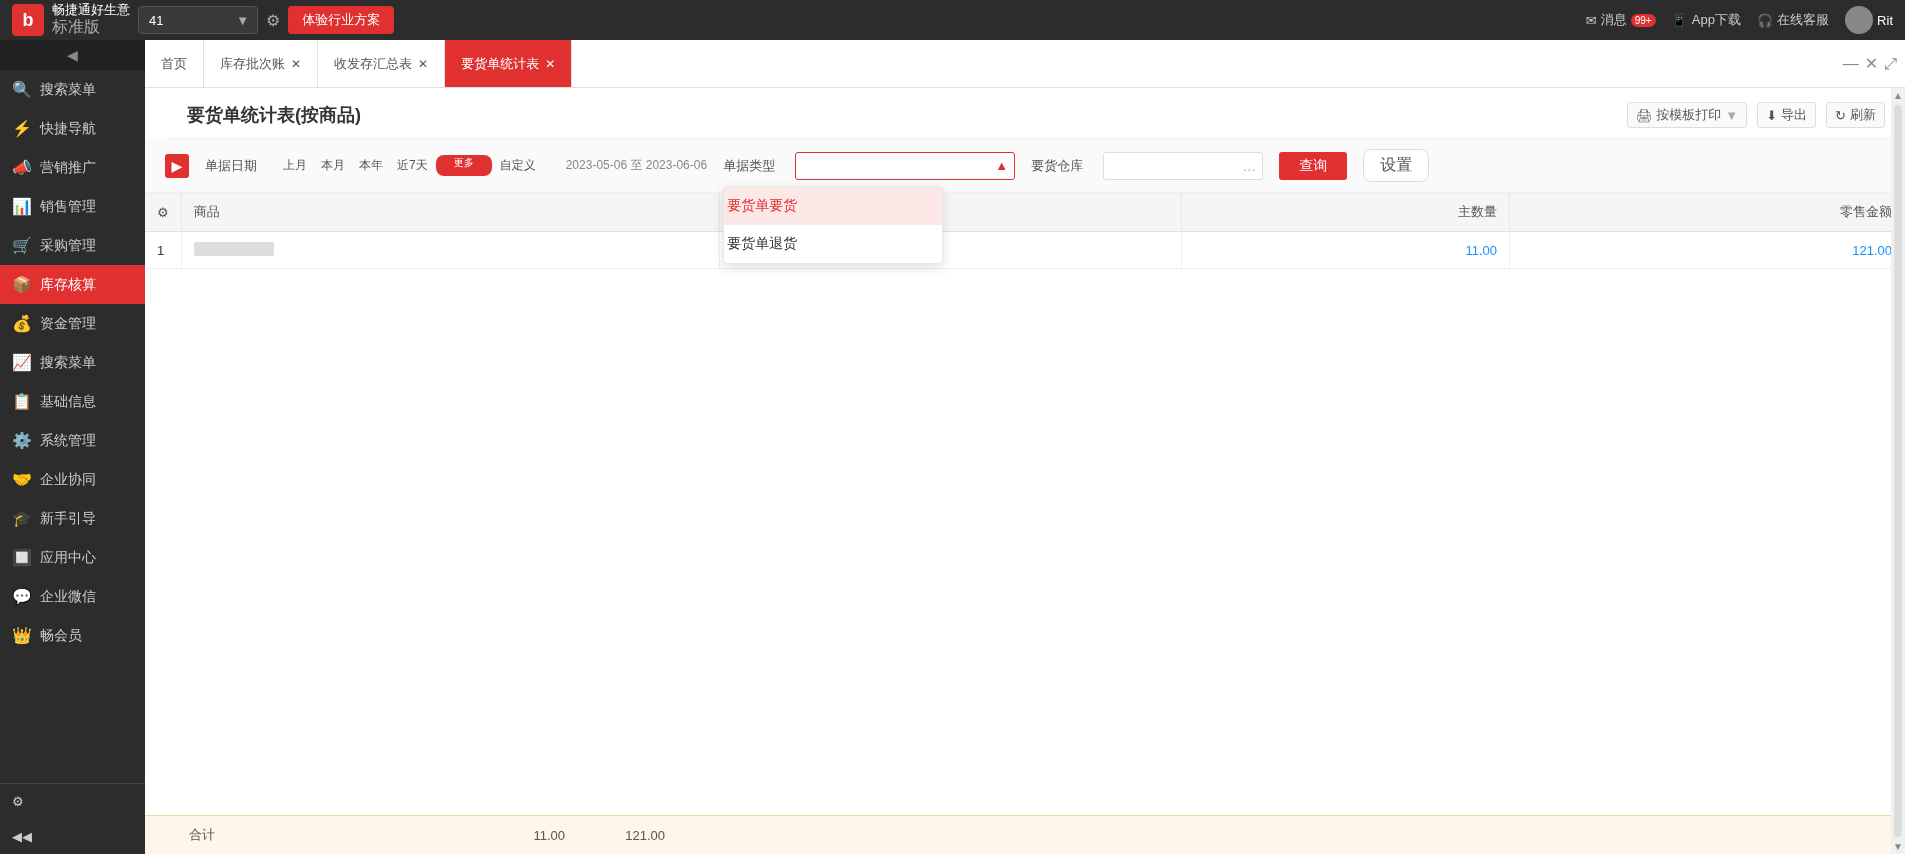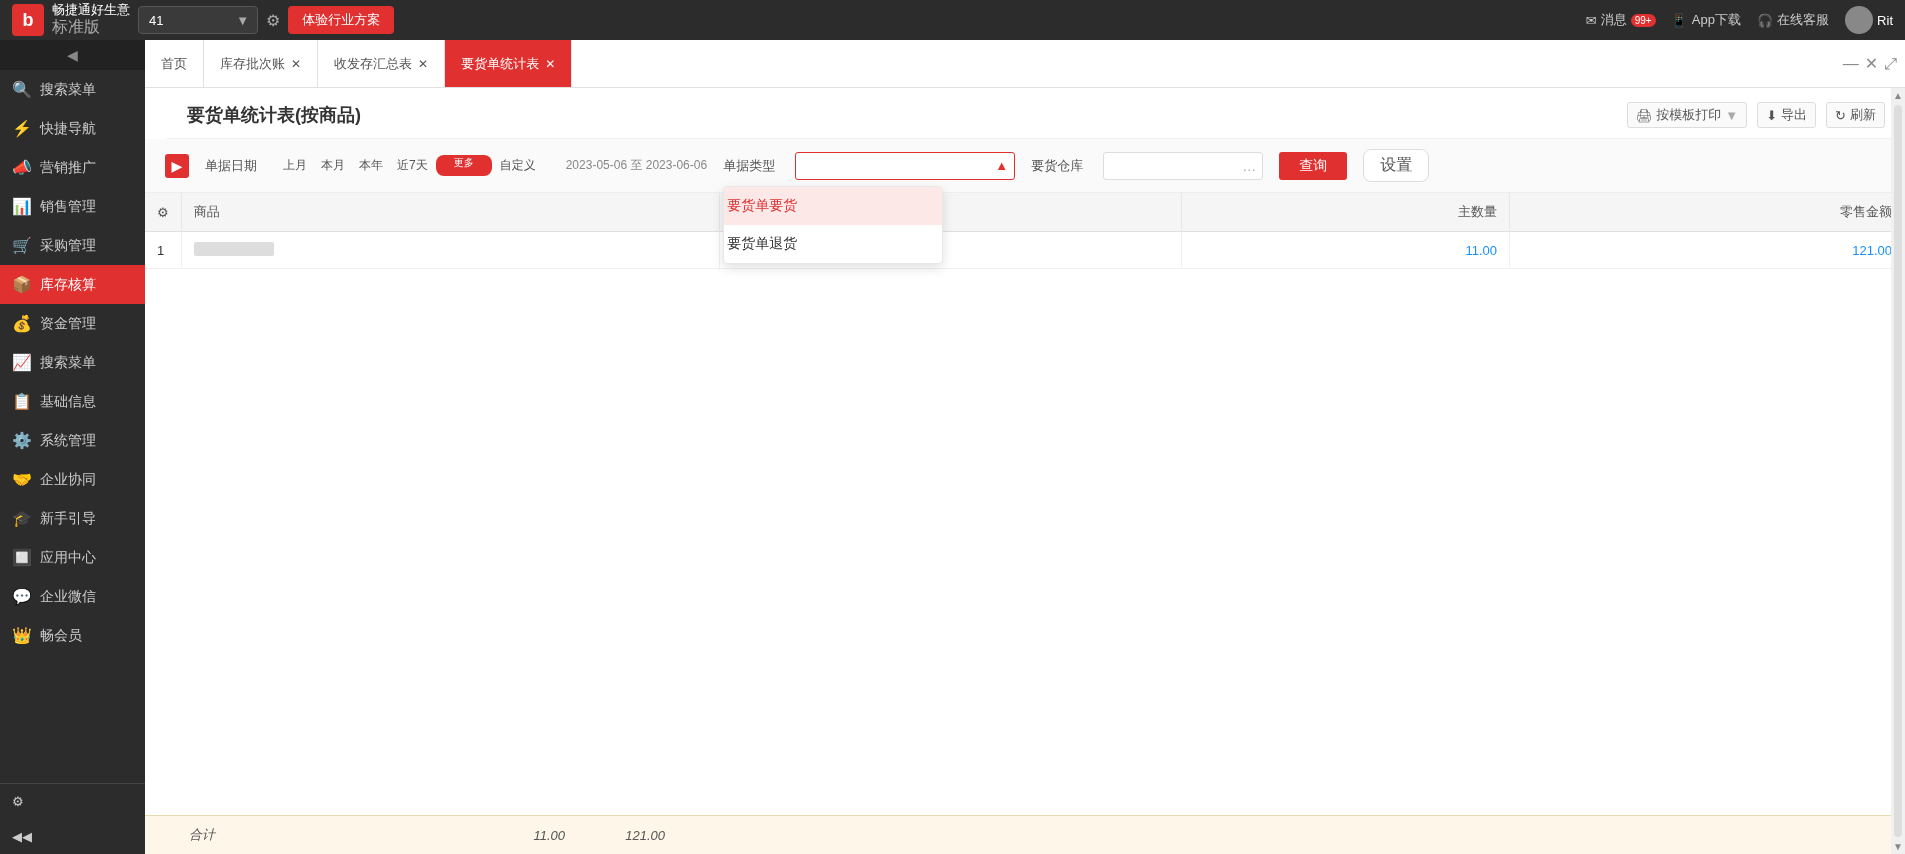--- a/index.html
+++ b/index.html
@@ -525,21 +525,21 @@
                 <span class="link-val">121.00</span>
               </td>
             </tr>
           </tbody>
         </table>
 
         <div style="height: 360px;"></div>
 
       </div>
 
-      <div style="background:#fdf6e9; border-top:1px solid #e8d9b0; display:flex; align-items:center; font-size:13px; color:#555; padding:0;font-style:italic;">
+      <div style="background:#fdf6e9; border-top:1px solid #e8d9b0; display:flex; align-items:center; font-size:13px; color:#555; padding:0;">
         <div style="width:32px; padding:10px 12px;"></div>
         <div style="padding:10px 12px; min-width:180px;">合计</div>
         <div style="padding:10px 12px; min-width:120px;"></div>
         <div style="padding:10px 12px; min-width:100px; text-align:right;">11.00</div>
         <div style="padding:10px 12px; min-width:100px; text-align:right;">121.00</div>
       </div>
 
       <div class="right-scroll">
         <span class="right-scroll-btn">▲</span>
         <div class="right-scroll-track"></div>

